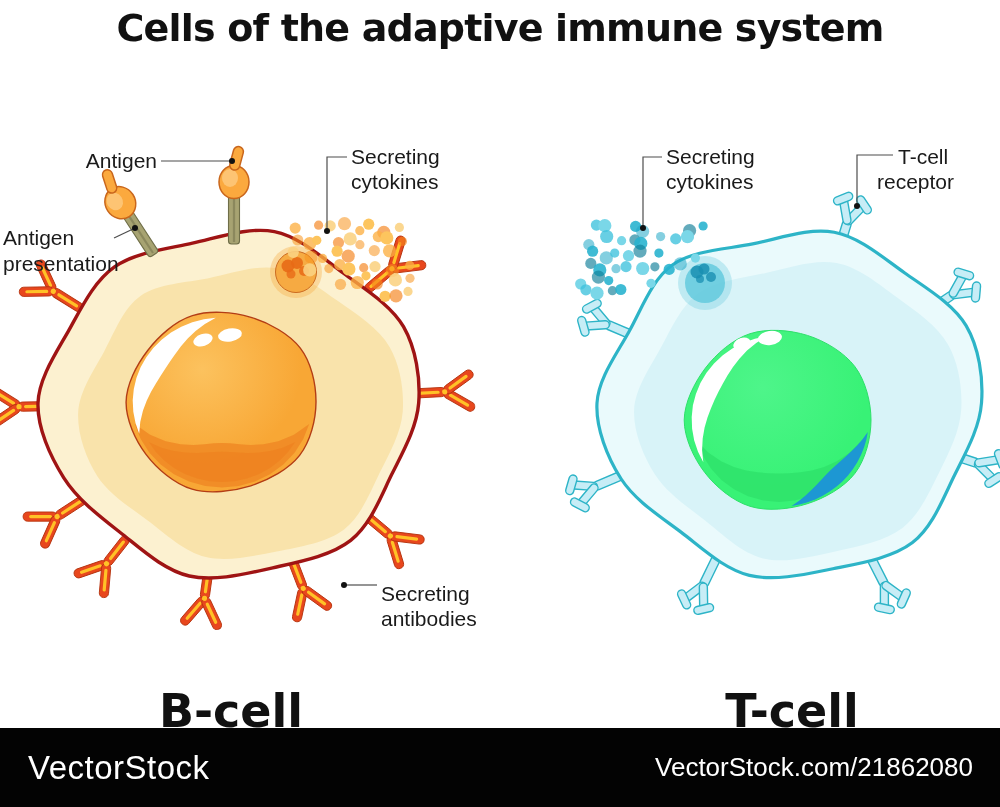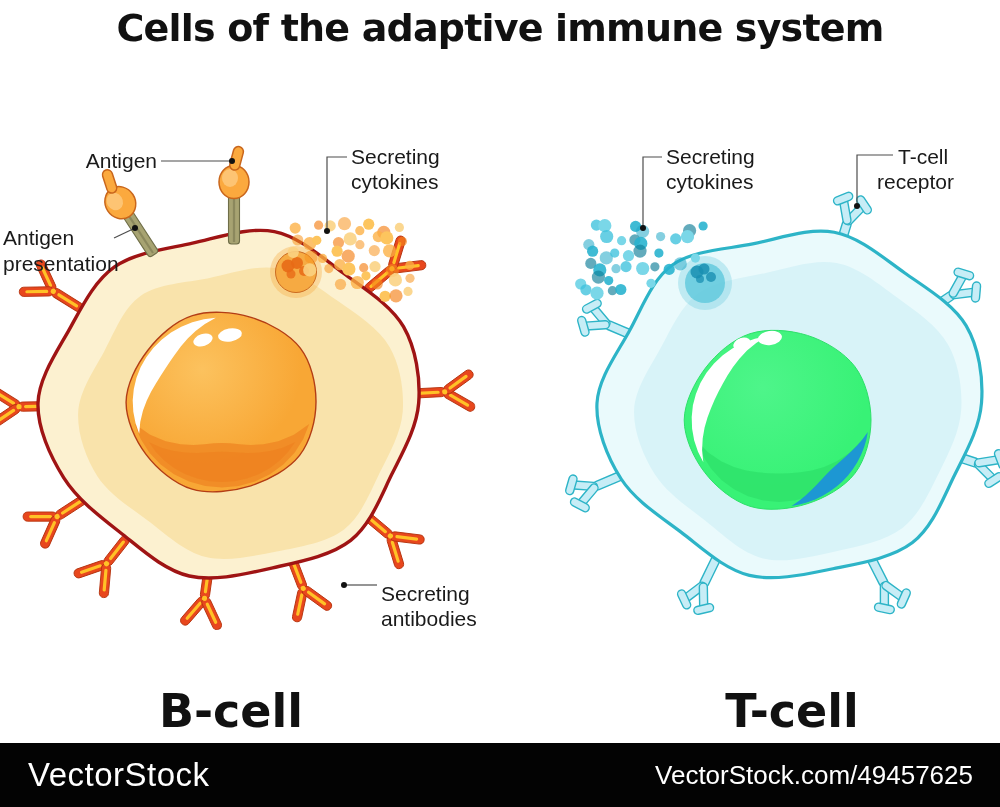--- a/index.html
+++ b/index.html
@@ -5,21 +5,21 @@
   html,body{margin:0;padding:0;background:#fff;}
   .canvas{position:relative;width:1000px;height:807px;background:#fff;overflow:hidden;
           font-family:"Liberation Sans",sans-serif;}
   svg{display:block}
   .lbl{font-family:"Liberation Sans",sans-serif;font-size:21px;fill:var(--label,#1a1a1a);}
   .title-txt{font-family:"DejaVu Sans",sans-serif;font-weight:bold;font-size:38px;
              letter-spacing:-0.8px;fill:#111;}
   .cellname{font-family:"DejaVu Sans",sans-serif;font-weight:bold;font-size:46px;fill:#111;}
   .leader{stroke:var(--leader,#4d4d4d);stroke-width:1.2;fill:none;}
   .ldot{fill:#111;}
-  .bar{position:absolute;left:0;right:0;bottom:0;height:64px;background:var(--bar_bg,#030303);
+  .bar{position:absolute;left:0;right:0;bottom:0;height:79px;background:var(--bar_bg,#030303);
        color:var(--bar_text,#fff);display:flex;align-items:center;justify-content:space-between;
        padding:0 27px 0 28px;box-sizing:border-box;z-index:5;}
   .brand{font-size:33px;letter-spacing:0.5px;}
   .url{font-size:26px;}
 </style>
 </head>
 <body>
 
 <div class="canvas">
 <svg width="1000" height="807" viewBox="0 0 1000 807">
@@ -262,15 +262,15 @@
       <text class="lbl" x="877" y="189">receptor</text>
     </g>
     <text class="cellname" x="792" y="727" text-anchor="middle">T-cell</text>
   </g>
 
   <text class="title-txt" x="500" y="41" text-anchor="middle">Cells of the adaptive immune system</text>
 </svg>
 
 <div class="bar">
   <span class="brand">VectorStock</span>
-  <span class="url">VectorStock.com/49457625</span>
+  <span class="url">VectorStock.com/21862080</span>
 </div>
 </div>
 
 </body></html>

